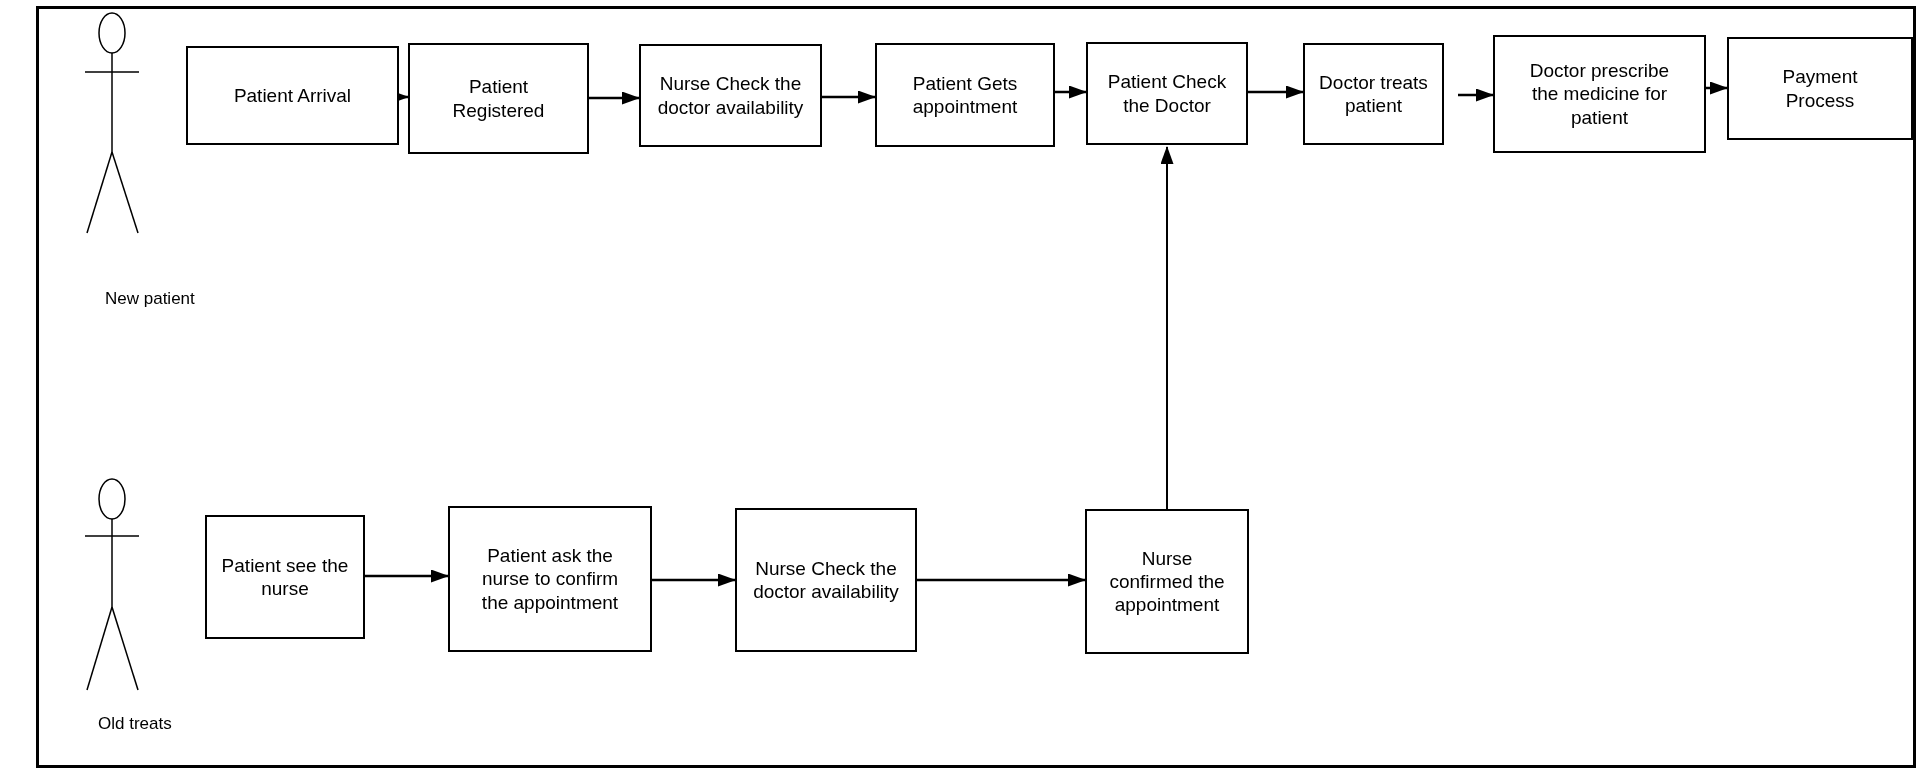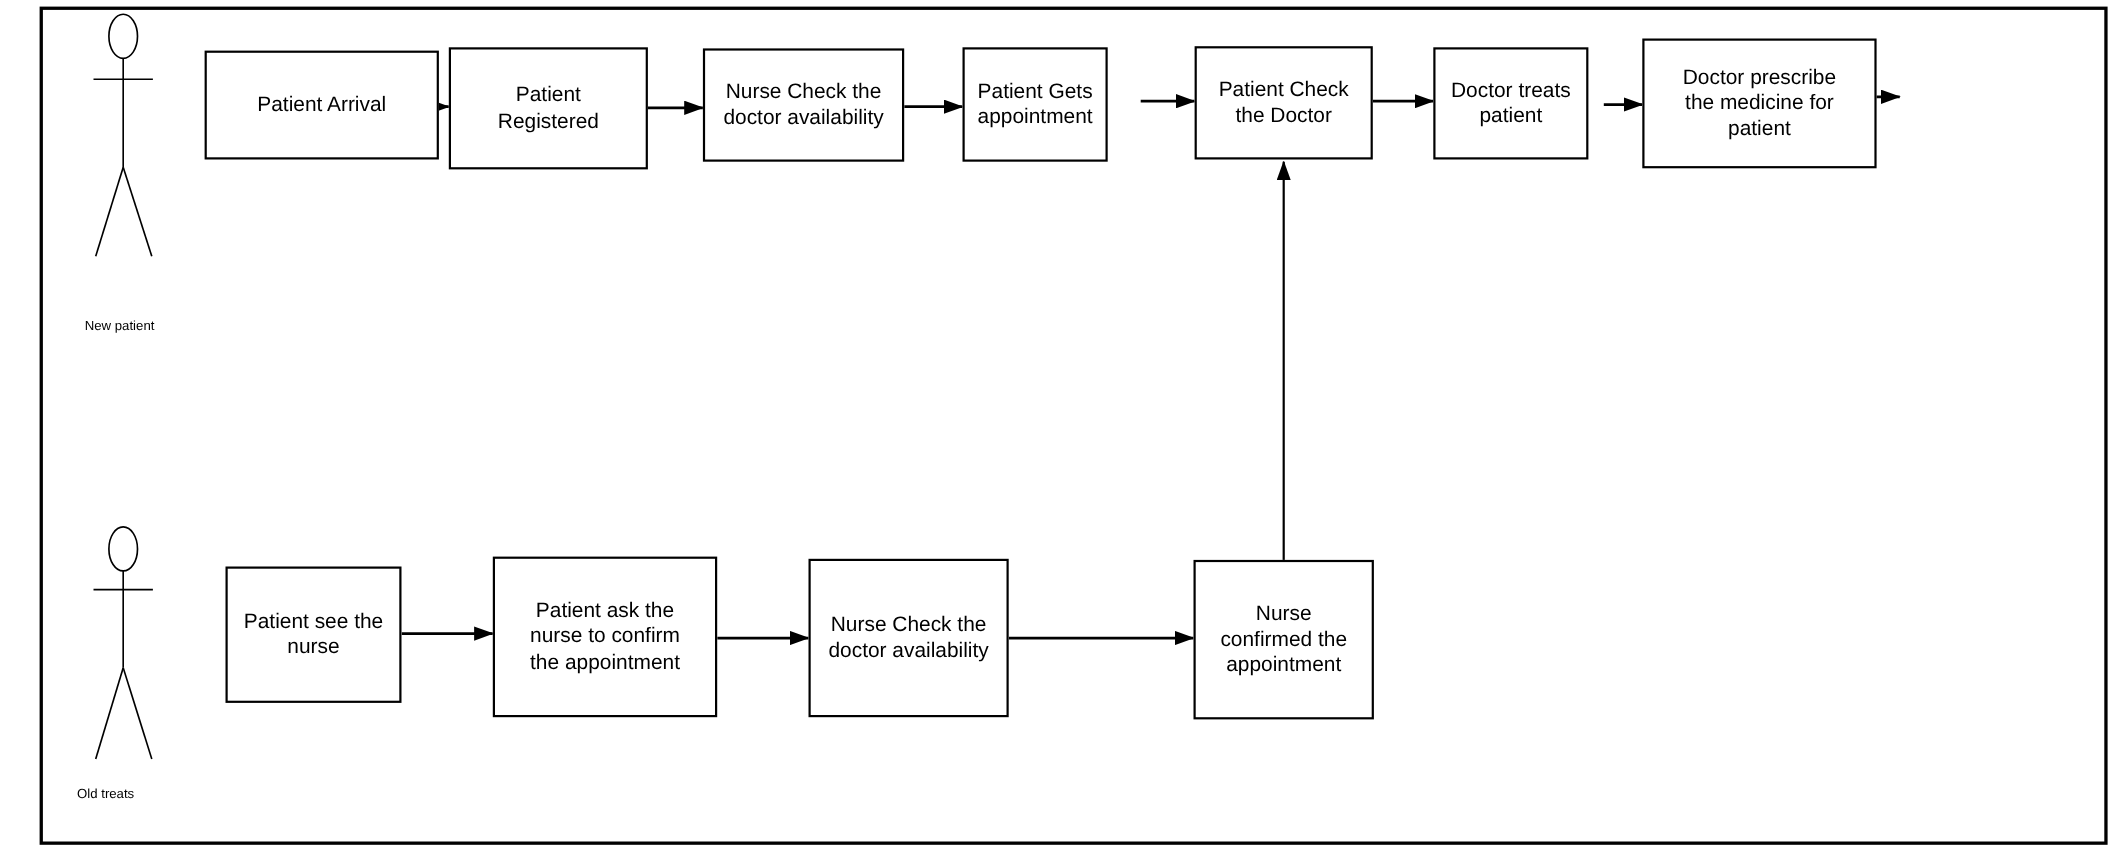--- a/index.html
+++ b/index.html
@@ -10,21 +10,21 @@
   .frame{
     position:absolute;left:36px;top:6px;width:1880px;height:762px;
     border:3px solid #000;box-sizing:border-box;background:transparent;
   }
   .layer{position:absolute;left:0;top:0;}
   .node{
     position:absolute;box-sizing:border-box;border:2px solid #000;background:#ffffff;
     display:flex;align-items:center;justify-content:center;text-align:center;
     font-size:19px;line-height:1.22;white-space:pre-line;padding:2px 4px;
   }
-  .actor-label{position:absolute;font-size:12px;white-space:nowrap;}
+  .actor-label{position:absolute;font-size:17px;white-space:nowrap;margin-left:28px;}
 </style>
 </head>
 <body>
 
 <div class="stage">
 
   <div class="frame"></div>
 
   <svg class="layer" width="1919" height="773" viewBox="0 0 1919 773">
     <defs>
@@ -65,29 +65,31 @@
       <line x1="917" y1="580" x2="1085" y2="580" marker-end="url(#ah)"></line>
       <line x1="1167" y1="509" x2="1167" y2="147" stroke-width="2" marker-end="url(#ah)"></line>
     </g>
   </svg>
 
   <div class="node" style="left:186px;top:46px;width:213px;height:99px">Patient Arrival</div>
   <div class="node" style="left:408px;top:43px;width:181px;height:111px">Patient
 Registered</div>
   <div class="node" style="left:639px;top:44px;width:183px;height:103px">Nurse Check the
 doctor availability</div>
-  <div class="node" style="left:875px;top:43px;width:132px;height:104px">Patient Gets
+  <div class="node" style="left:875px;top:43px;width:180px;height:104px">Patient Gets
 appointment</div>
   <div class="node" style="left:1086px;top:42px;width:162px;height:103px">Patient Check
 the Doctor</div>
   <div class="node" style="left:1303px;top:43px;width:141px;height:102px">Doctor treats
 patient</div>
   <div class="node" style="left:1493px;top:35px;width:213px;height:118px">Doctor prescribe
 the medicine for
 patient</div>
+  <div class="node" style="left:1727px;top:37px;width:186px;height:103px">Payment
+Process</div>
 
   <div class="node" style="left:205px;top:515px;width:160px;height:124px">Patient see the
 nurse</div>
   <div class="node" style="left:448px;top:506px;width:204px;height:146px">Patient ask the
 nurse to confirm
 the appointment</div>
   <div class="node" style="left:735px;top:508px;width:182px;height:144px">Nurse Check the
 doctor availability</div>
   <div class="node" style="left:1085px;top:509px;width:164px;height:145px">Nurse
 confirmed the

